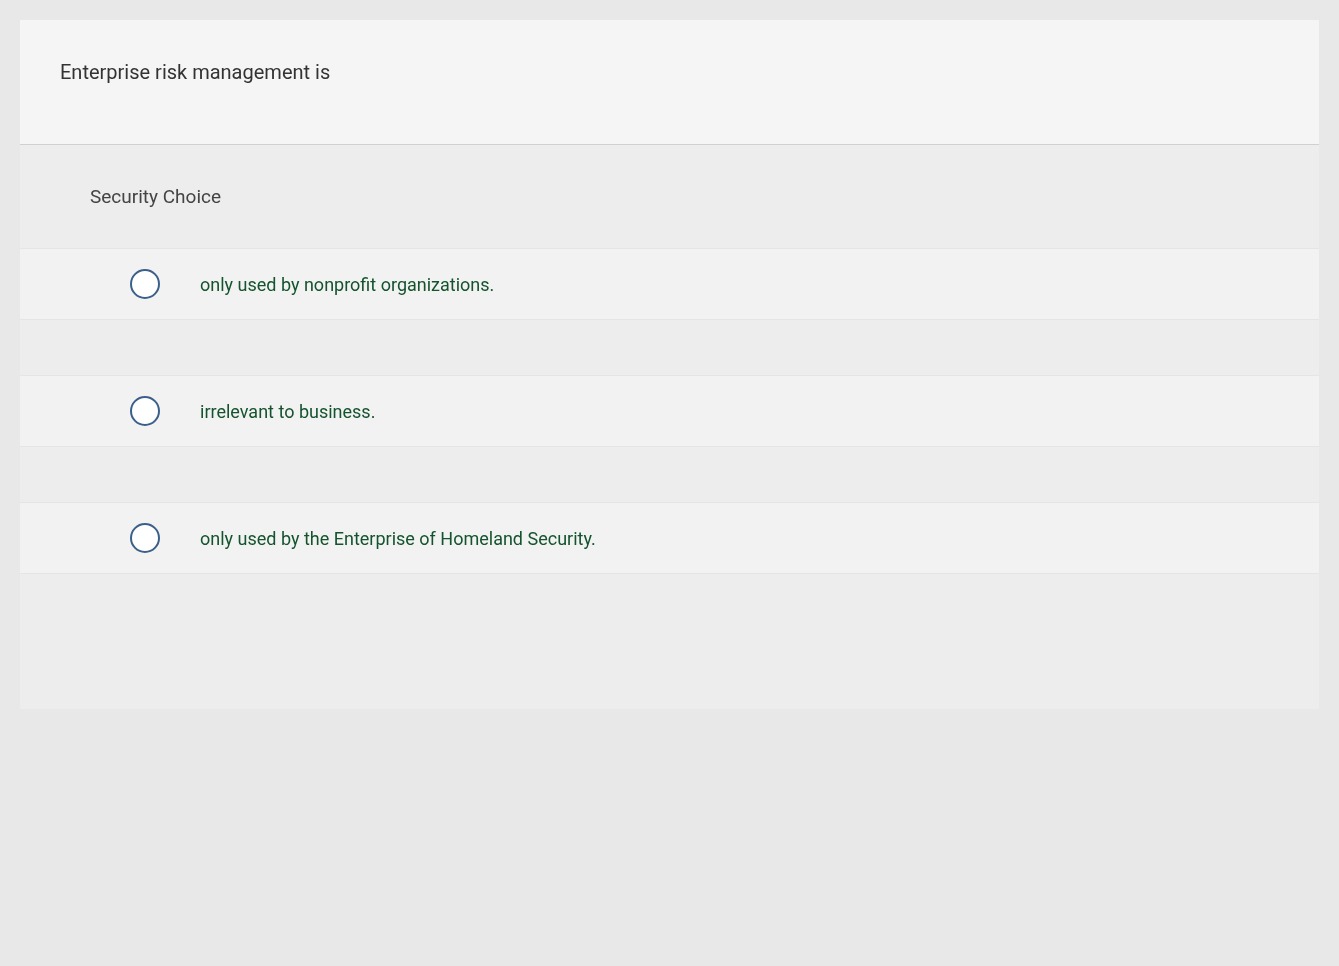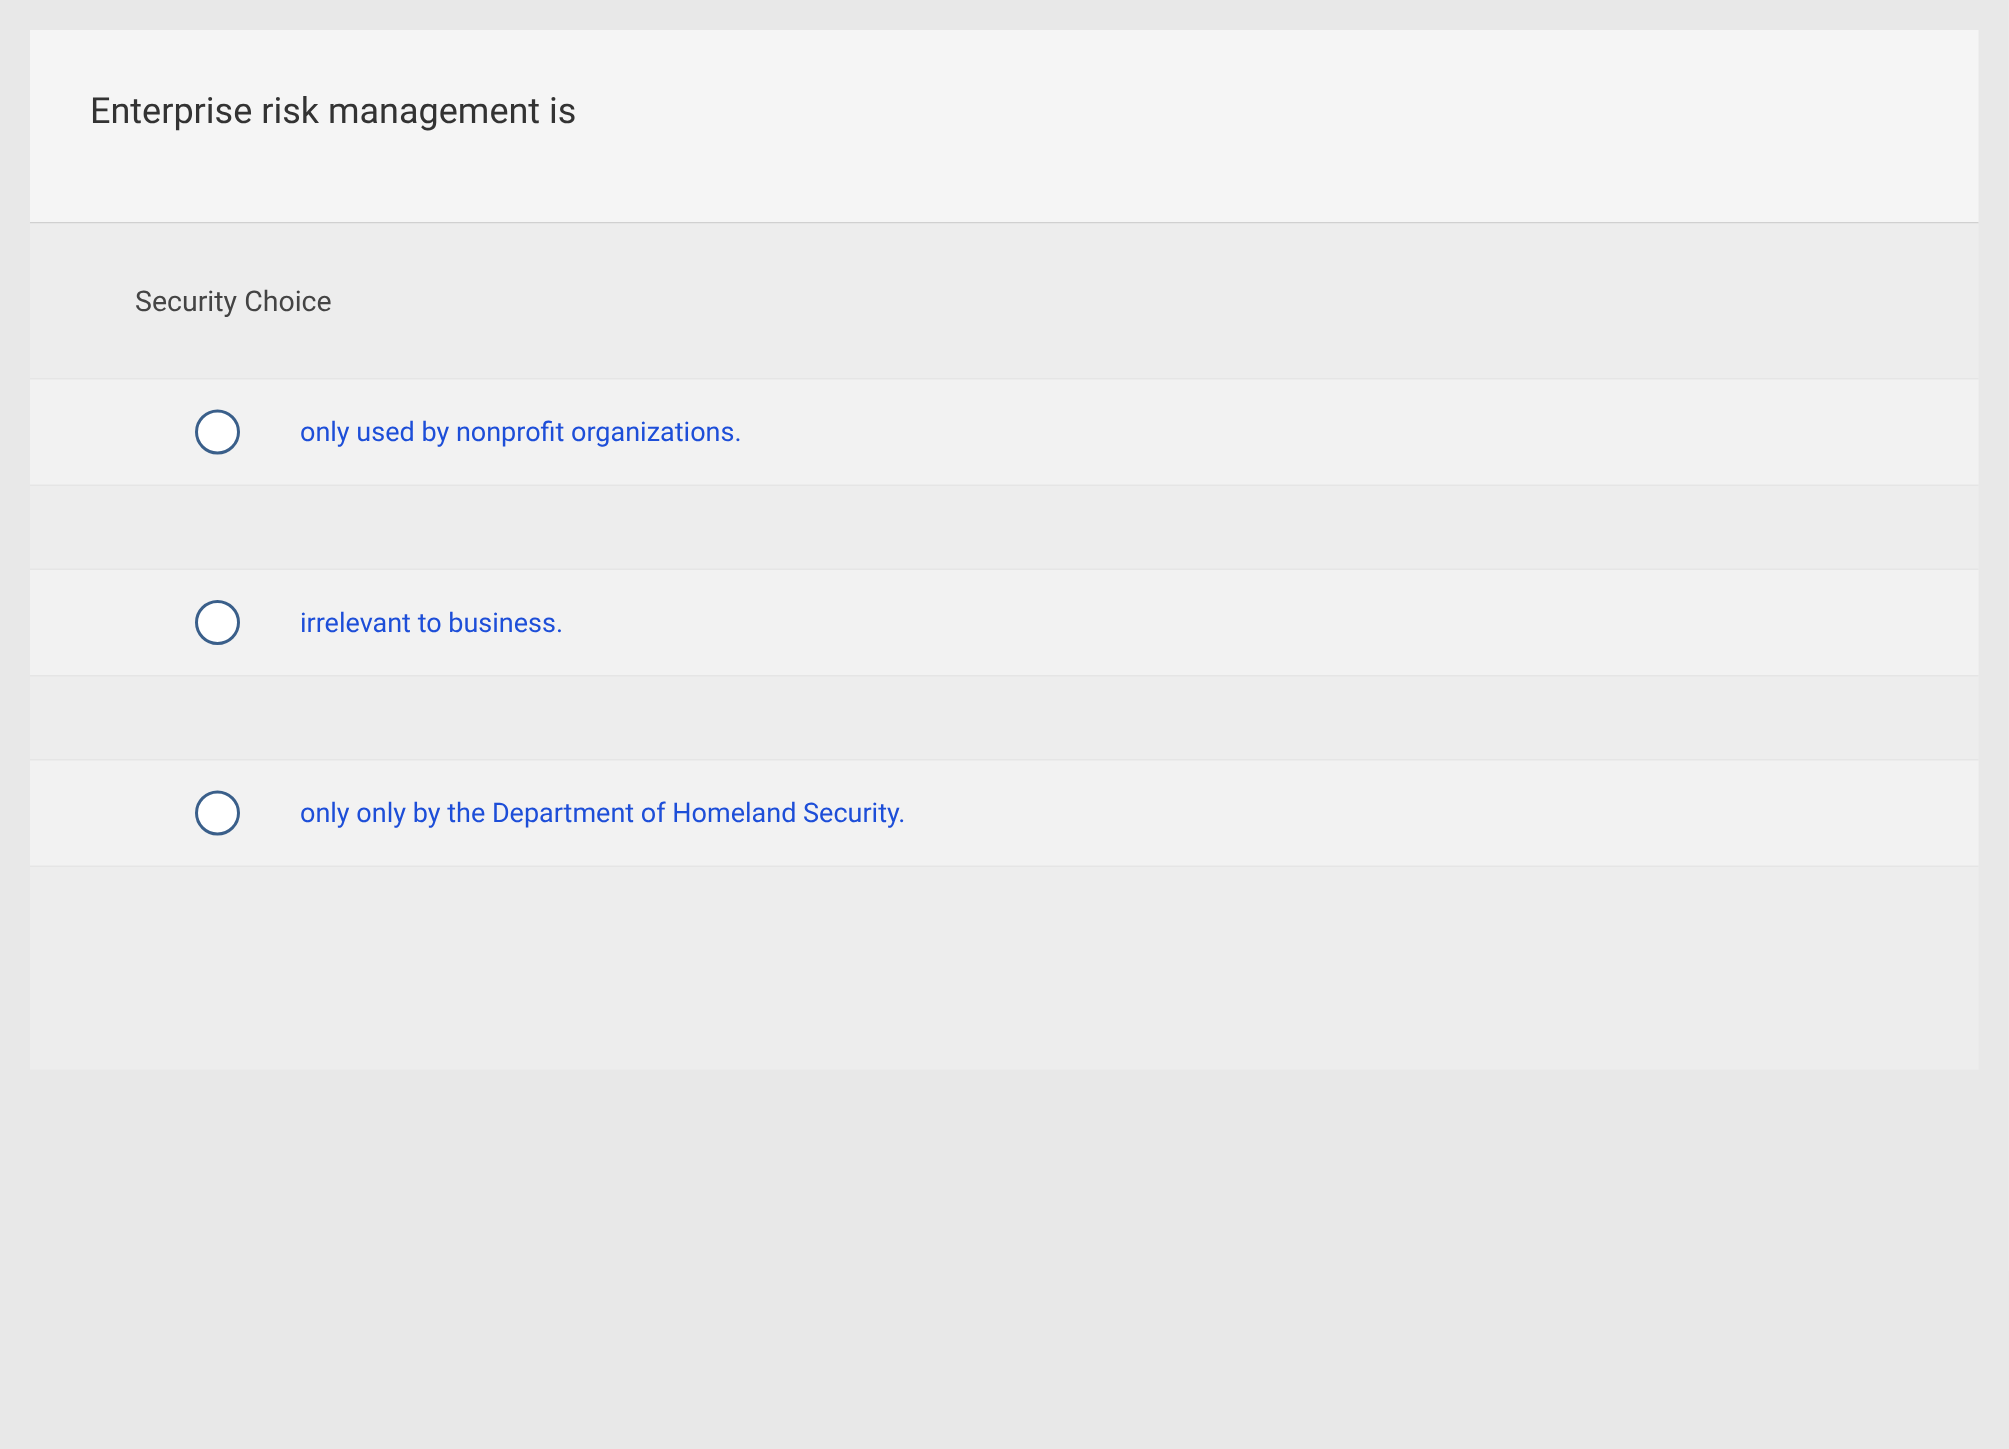--- a/index.html
+++ b/index.html
@@ -12,21 +12,21 @@
       background: #e8e8e8;
       width: 1339px;
       height: 966px;
       overflow: hidden;
     }
     .question-card {
       background: #f5f5f5;
       margin: 20px 20px 0 20px;
       padding: 40px 40px 60px 40px;
       border-bottom: 1px solid #d0d0d0;
-      font-size: 24px;
+      font-size: 20px;
       color: #333;
       font-weight: 400;
     }
     .choices-container {
       margin: 0 20px;
       background: #ededed;
       padding: 30px 0 80px 0;
     }
     .choice-type-label {
       font-size: 19px;
@@ -48,21 +48,21 @@
       width: 30px;
       height: 30px;
       border: 2.5px solid #3a5f8a;
       border-radius: 50%;
       background: #fff;
       flex-shrink: 0;
       margin-right: 40px;
     }
     .option-text {
       font-size: 18px;
-      color: #1d4ed8;
+      color: #14532d;
     }
   </style>
 </head>
 <body>
 
 <div class="question-card">
   <span>Enterprise risk management is</span>
 </div>
 
 <div class="choices-container">
@@ -73,16 +73,16 @@
     <span class="option-text">only used by nonprofit organizations.</span>
   </div>
 
   <div class="option-row">
     <div class="radio-circle"></div>
     <span class="option-text">irrelevant to business.</span>
   </div>
 
   <div class="option-row">
     <div class="radio-circle"></div>
-    <span class="option-text">only only by the Department of Homeland Security.</span>
+    <span class="option-text">only used by the Enterprise of Homeland Security.</span>
   </div>
 
 </div>
 
 </body></html>

